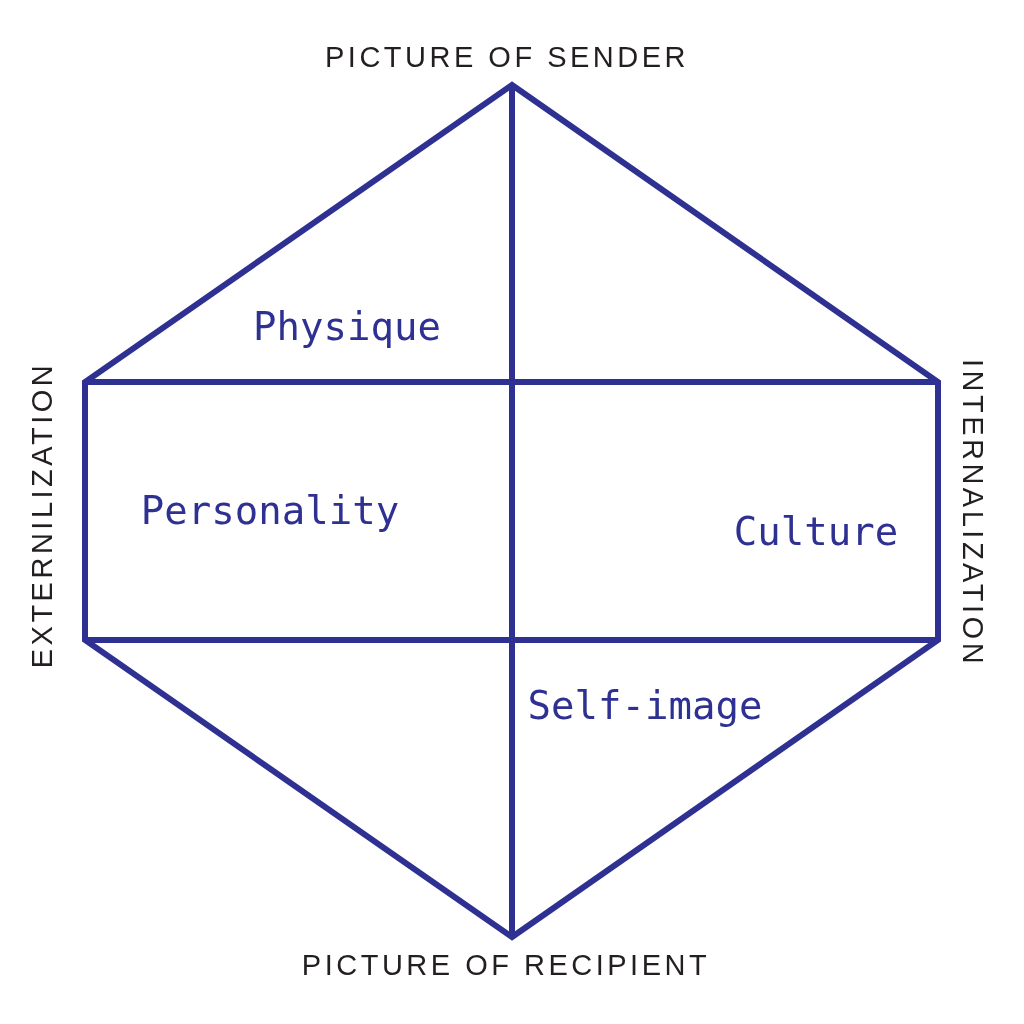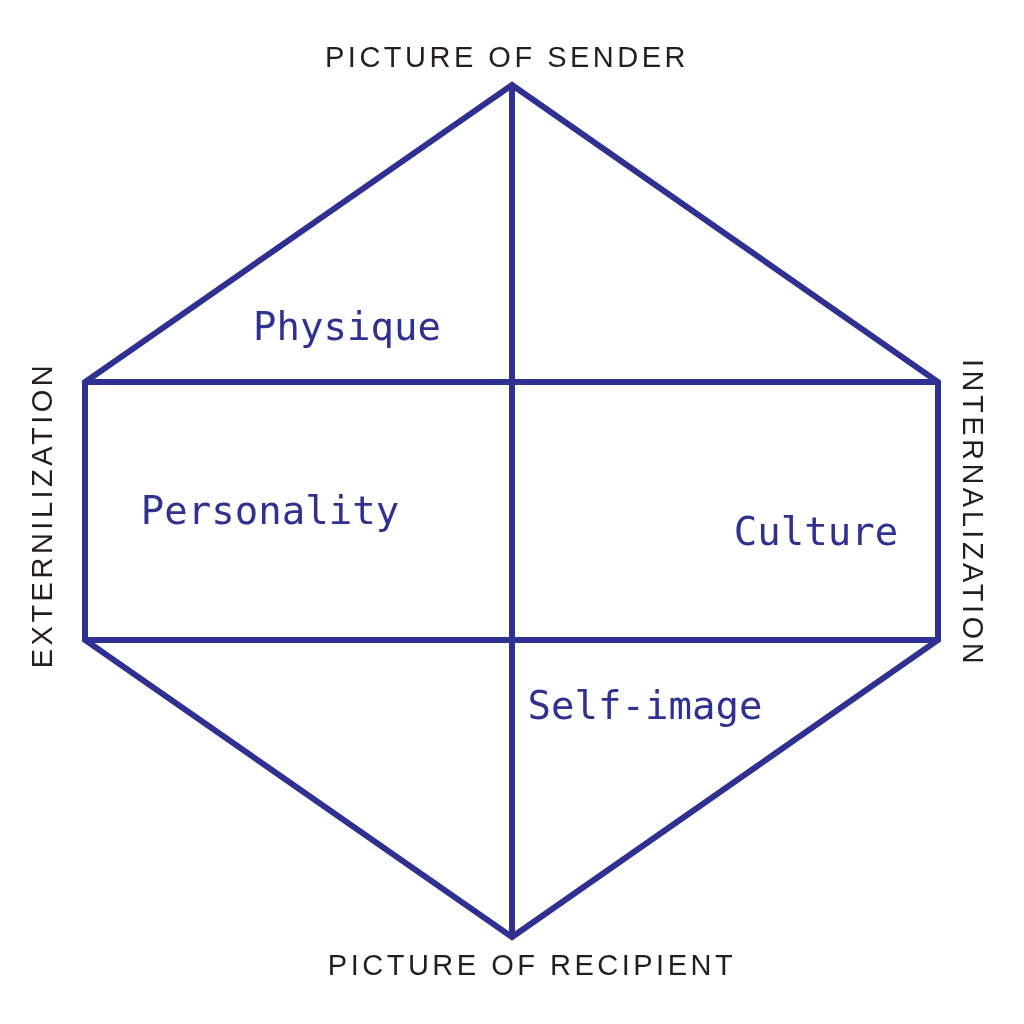--- a/index.html
+++ b/index.html
@@ -57,21 +57,21 @@
     <g stroke="#2e3192" stroke-width="6" fill="none" stroke-linejoin="miter" stroke-linecap="butt">
       <polygon points="512,85 938,382 938,640 512,937 85,640 85,382"></polygon>
       <line x1="85" y1="382" x2="938" y2="382"></line>
       <line x1="85" y1="640" x2="938" y2="640"></line>
       <line x1="512" y1="85" x2="512" y2="937"></line>
     </g>
   </svg>
 
   <div class="label outer-label" style="left:507px; top:57px;">PICTURE OF SENDER</div>
 
-  <div class="label outer-label" style="left:532px; top:965px;">PICTURE OF RECIPIENT</div>
+  <div class="label outer-label" style="left:506px; top:965px;">PICTURE OF RECIPIENT</div>
 
   <div class="label outer-label rot-left" style="left:42px; top:515px;">EXTERNILIZATION</div>
 
   <div class="label outer-label rot-right" style="left:972px; top:513px;">INTERNALIZATION</div>
 
   <div class="label quad-label" style="left:347px; top:326px;">Physique</div>
 
 
   <div class="label quad-label" style="left:270px; top:510px;">Personality</div>
 

